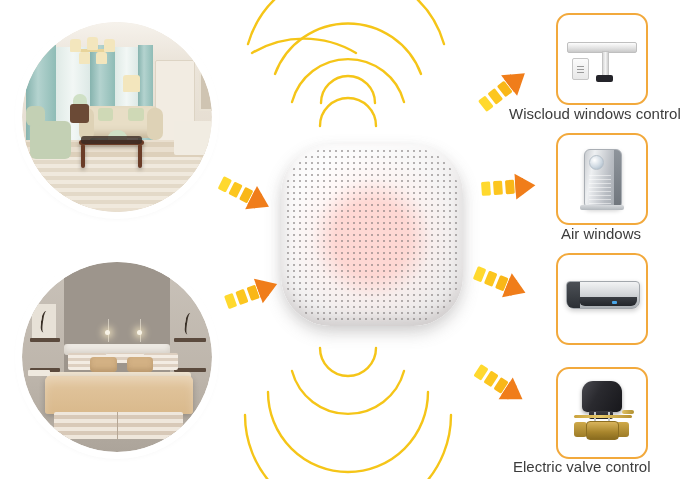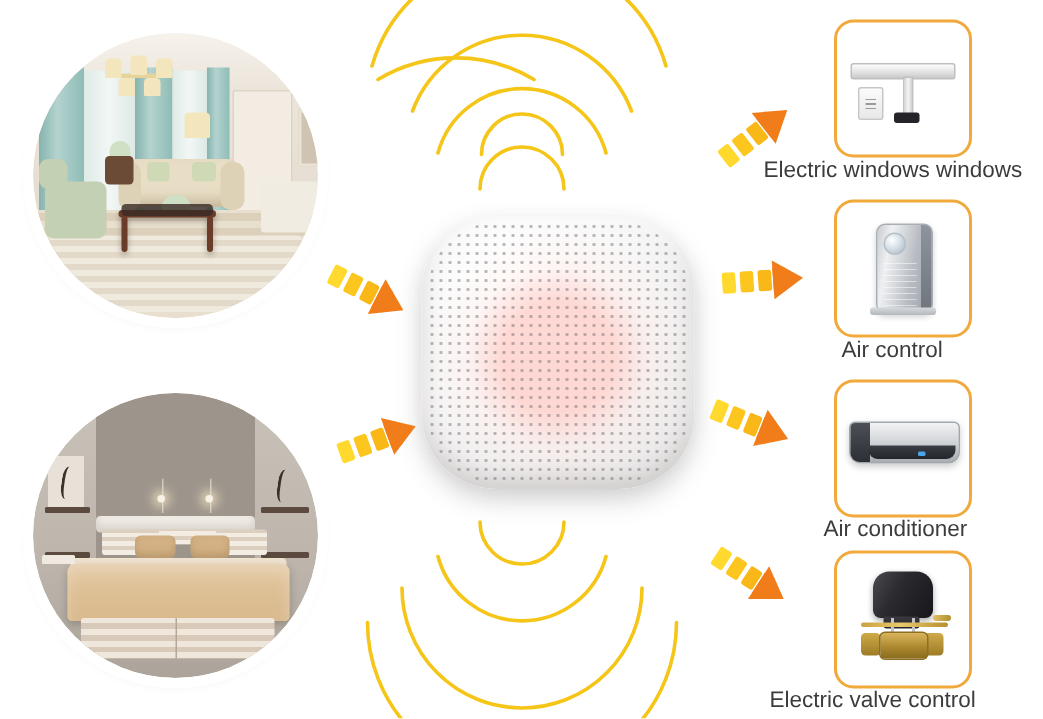--- a/index.html
+++ b/index.html
@@ -324,44 +324,43 @@
   <div class="card" style="left:556px;top:13px;">
     <span>
       <span class="wm-rail"></span>
       <span class="wm-shaft"></span>
       <span class="wm-foot"></span>
       <span class="wm-sw">
           <i></i>
         </span>
     </span>
   </div>
-  <div class="card-label" style="left:509px;top:105px;">Electric windows windows</div>
+  <div class="card-label" style="left:509px;top:105px;">Wiscloud windows control</div>
 
   <div class="card" style="left:556px;top:133px;">
     <span>
       <span class="ap-body">
           <span class="ap-side"></span>
           <span class="ap-knob"></span>
           <span class="ap-vent"></span>
         </span>
       <span class="ap-base"></span>
     </span>
   </div>
-  <div class="card-label" style="left:561px;top:225px;">Air control</div>
+  <div class="card-label" style="left:561px;top:225px;">Air windows</div>
 
   <div class="card" style="left:556px;top:253px;">
     <span>
       <span class="ac-body">
           <span class="ac-left"></span>
           <span class="ac-vane"></span>
           <span class="ac-led"></span>
         </span>
     </span>
   </div>
-  <div class="card-label" style="left:549px;top:344px;">Air conditioner</div>
 
   <div class="card" style="left:556px;top:367px;">
     <span>
       <span class="vl-cap"></span>
       <span class="vl-neck"></span>
       <span class="vl-stem" style="left:36px;top:43px;height:12px;"></span>
       <span class="vl-stem" style="left:50px;top:43px;height:12px;"></span>
       <span class="vl-bar"></span>
       <span class="vl-hand"></span>
       <span class="vl-port l"></span>

